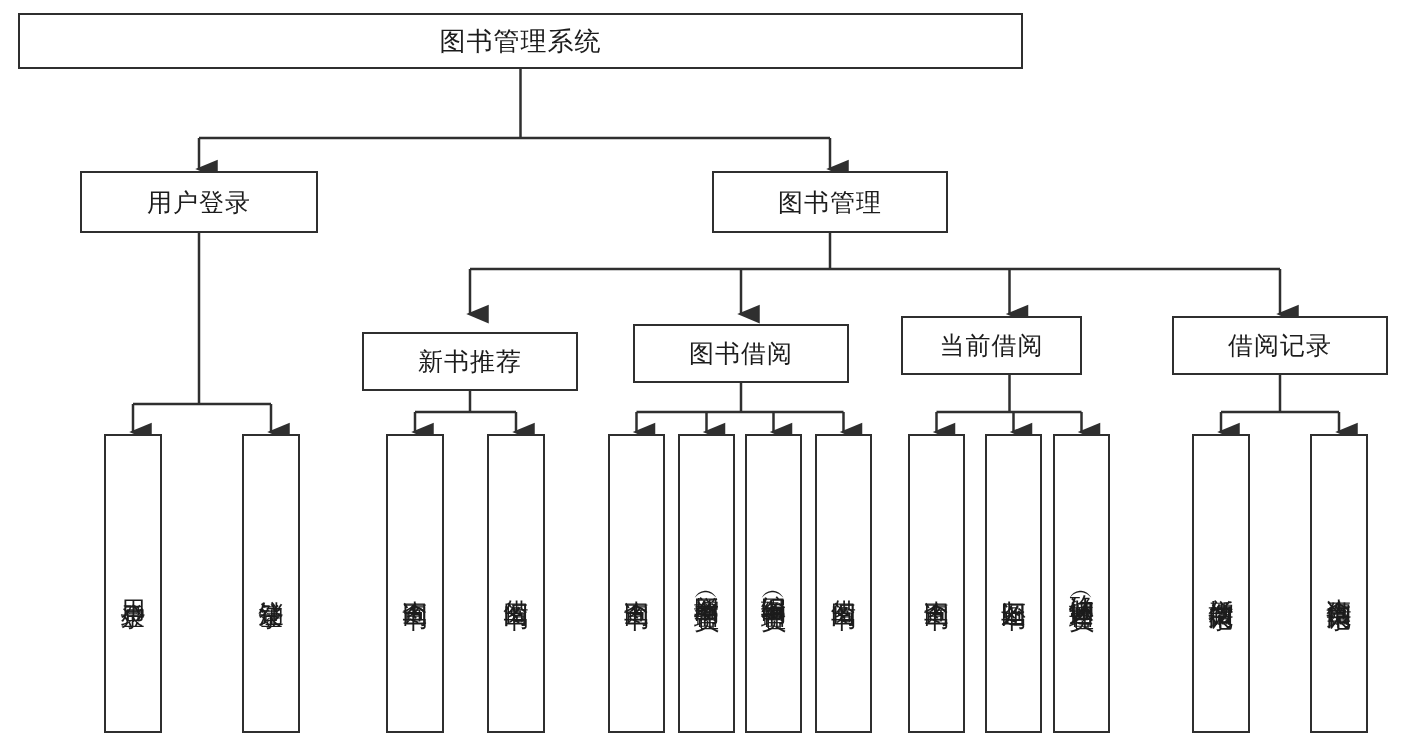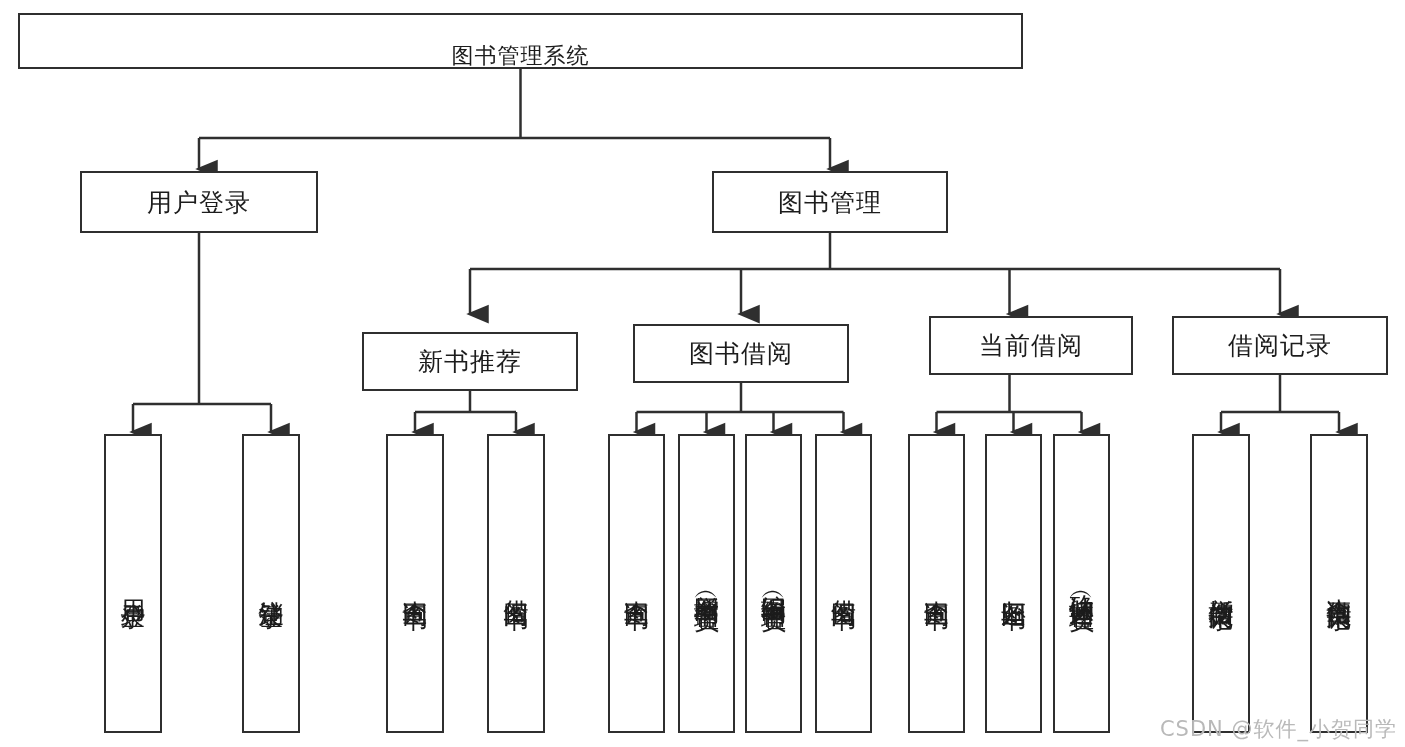--- a/index.html
+++ b/index.html
@@ -43,21 +43,21 @@
     line-height:1.08;
     letter-spacing:2px;
     padding:6px 0;
   }
   .node.vert .vtext{
     writing-mode:vertical-rl;
     text-orientation:upright;
     white-space:normal;
     text-align:center;
   }
-  .node.root{font-size:22px;align-items:flex-end;}
+  .node.root{font-size:26px;}
   .watermark{
     position:absolute;
     right:8px;
     bottom:4px;
     font-size:21px;
     color:#b9b9b9;
     letter-spacing:1px;
     white-space:nowrap;
     font-family:"DejaVu Sans","Liberation Sans",sans-serif;
   }
@@ -120,21 +120,21 @@
   <div class="node horiz" id="n-l2-1" style="left: 712px; top: 171px; width: 236px; height: 62px;">
       <span>图书管理</span>
     </div>
 
   <div class="node horiz" id="n-l3-0" style="left: 362px; top: 332px; width: 216px; height: 59px;">
       <span>新书推荐</span>
     </div>
   <div class="node horiz" id="n-l3-1" style="left: 633px; top: 324px; width: 216px; height: 59px;">
       <span>图书借阅</span>
     </div>
-  <div class="node horiz" id="n-l3-2" style="left: 901px; top: 316px; width: 204px; height: 59px; margin-left: 28px;">
+  <div class="node horiz" id="n-l3-2" style="left: 901px; top: 316px; width: 181px; height: 59px;">
       <span>当前借阅</span>
     </div>
   <div class="node horiz" id="n-l3-3" style="left: 1172px; top: 316px; width: 216px; height: 59px; font-family: Liberation Serif, serif;">
       <span>借阅记录</span>
     </div>
 
   <div class="node vert" id="n-leaf-0" style="left: 104px; top: 434px; width: 58px; height: 299px;">
       <span class="vtext">用户登录</span>
     </div>
   <div class="node vert" id="n-leaf-1" style="left: 242px; top: 434px; width: 58px; height: 299px;">
@@ -167,14 +167,13 @@
   <div class="node vert" id="n-leaf-10" style="left: 1053px; top: 434px; width: 57px; height: 299px;">
       <span class="vtext">确认归还（管理员）</span>
     </div>
   <div class="node vert" id="n-leaf-11" style="left: 1192px; top: 434px; width: 58px; height: 299px;">
       <span class="vtext">新增借阅记录</span>
     </div>
   <div class="node vert" id="n-leaf-12" style="left: 1310px; top: 434px; width: 58px; height: 299px;">
       <span class="vtext">查询借阅记录</span>
     </div>
 
-  <div class="watermark">CSDN @软件_小贺同学</div>
 </div>
 
 </body></html>

